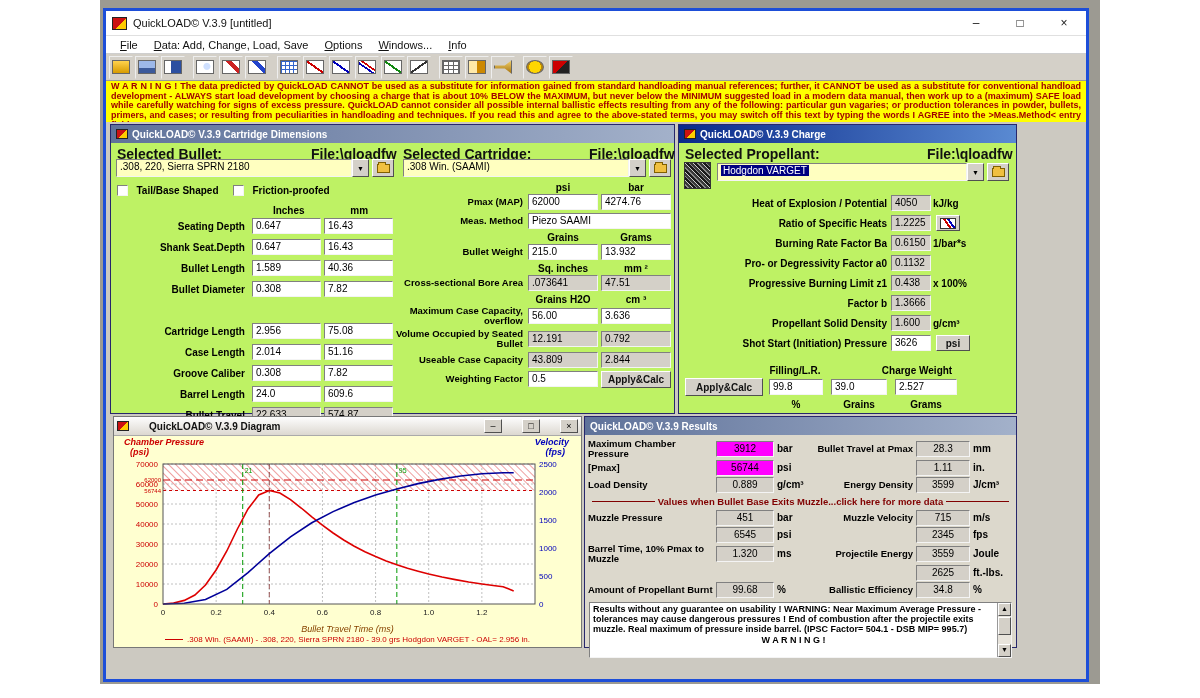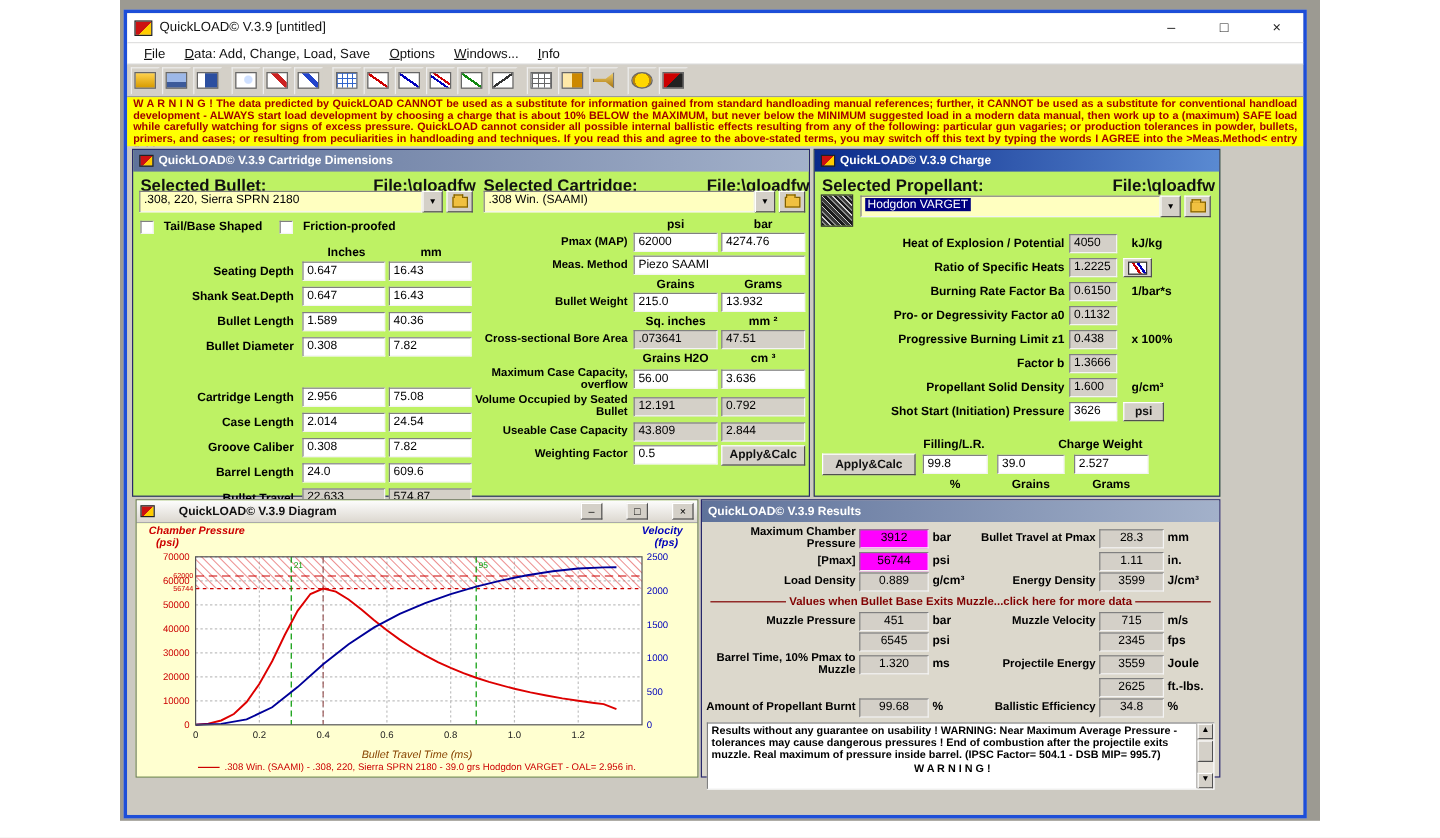--- a/index.html
+++ b/index.html
@@ -69,27 +69,27 @@
 .rhdr .sp{width:132px}
 .rhdr .hc{width:70px;margin-left:3px;text-align:center}
 .rrowc{display:flex;align-items:center;margin-bottom:3px}
 .rlab{width:132px;text-align:right;padding-right:2px;font-size:9.5px;font-weight:bold;line-height:1.05}
 .rcol{width:70px;margin-left:3px}
 .fwide{width:143px;margin-left:3px}
 .prop-img{position:absolute;left:5px;top:19px;width:27px;height:27px;border:1px solid #333;background:repeating-linear-gradient(45deg,#1a1a1a 0 2px,#8a8a8a 2px 3px,#3a3a3a 3px 5px,#cfcfcf 5px 6px)}
 .crow{display:flex;align-items:center;margin-bottom:4px}
 .clab{width:212px;text-align:right;padding-right:4px;font-size:10px;font-weight:bold}
 .cfld{width:40px}
-.cunit{margin-left:12px;font-size:10px;font-weight:bold}
+.cunit{margin-left:2px;font-size:10px;font-weight:bold}
 .sbtn{height:16px;margin-left:5px}
 .ratio-ic{width:16px;height:11px;background:linear-gradient(55deg,#fff 40%,#cc0000 40%,#cc0000 52%,#fff 52%,#fff 60%,#0000bb 60%,#0000bb 72%,#fff 72%);border:1px solid #333}
 .abs{position:absolute}
 .ctr{text-align:center}
 .rr{display:flex;align-items:center;margin:1px 3px;min-height:16px}
-.rc1{width:128px;text-align:right;padding-right:3px;font-size:9.5px;font-weight:bold;line-height:1.05}
+.rc1{width:128px;padding-right:3px;font-size:9.5px;font-weight:bold;line-height:1.05}
 .rv1{width:58px;text-align:center}
 .ru1{width:36px;padding-left:3px;font-size:10px;font-weight:bold}
 .rc2{width:106px;text-align:right;padding-right:3px;font-size:9.5px;font-weight:bold;line-height:1.05}
 .rv2{width:54px;text-align:center}
 .ru2{width:38px;padding-left:3px;font-size:10px;font-weight:bold}
 .mag{background:#ff00ff}
 .rsep{display:flex;align-items:center;margin:3px 4px;color:#800000;font-weight:bold;font-size:9.5px;white-space:nowrap}
 .rsep::before,.rsep::after{content:"";flex:1;border-top:1px solid #800000;margin:0 3px}
 .notebox{position:relative;margin:4px 4px 0 4px;height:56px;background:#fff;border:1px solid;border-color:#808080 #f4f4f4 #f4f4f4 #808080;font-size:9px;font-weight:bold;line-height:1.14;padding:1px 17px 1px 3px;overflow:hidden}
 .sbcol{position:absolute;right:0;top:0;bottom:0;width:14px;background:#e8e4dc;border-left:1px solid #999;display:flex;flex-direction:column;align-items:stretch}
@@ -260,21 +260,21 @@
 
               <div class="drow">
                 <span class="dlab">Cartridge Length</span>
                 <span class="fld dcol">2.956</span>
                 <span class="fld dcol">75.08</span>
               </div>
 
               <div class="drow">
                 <span class="dlab">Case Length</span>
                 <span class="fld dcol">2.014</span>
-                <span class="fld dcol">24.54</span>
+                <span class="fld dcol">51.16</span>
               </div>
 
               <div class="drow">
                 <span class="dlab">Groove Caliber</span>
                 <span class="fld dcol">0.308</span>
                 <span class="fld dcol">7.82</span>
               </div>
 
               <div class="drow">
                 <span class="dlab">Barrel Length</span>

